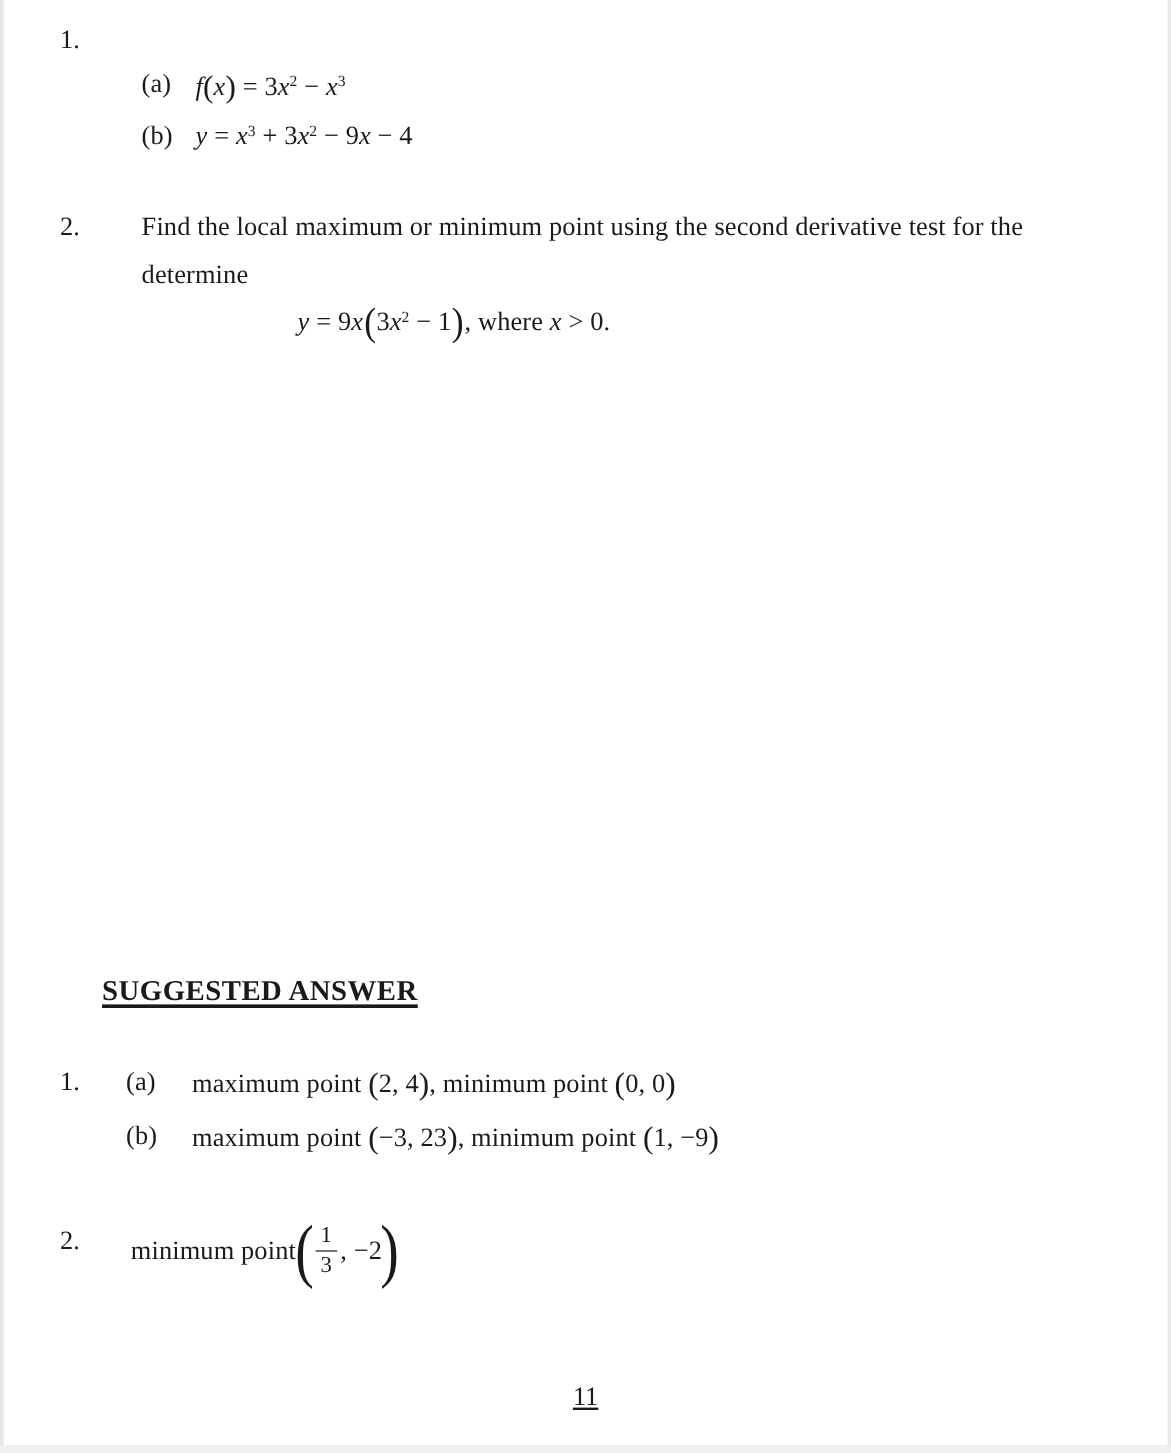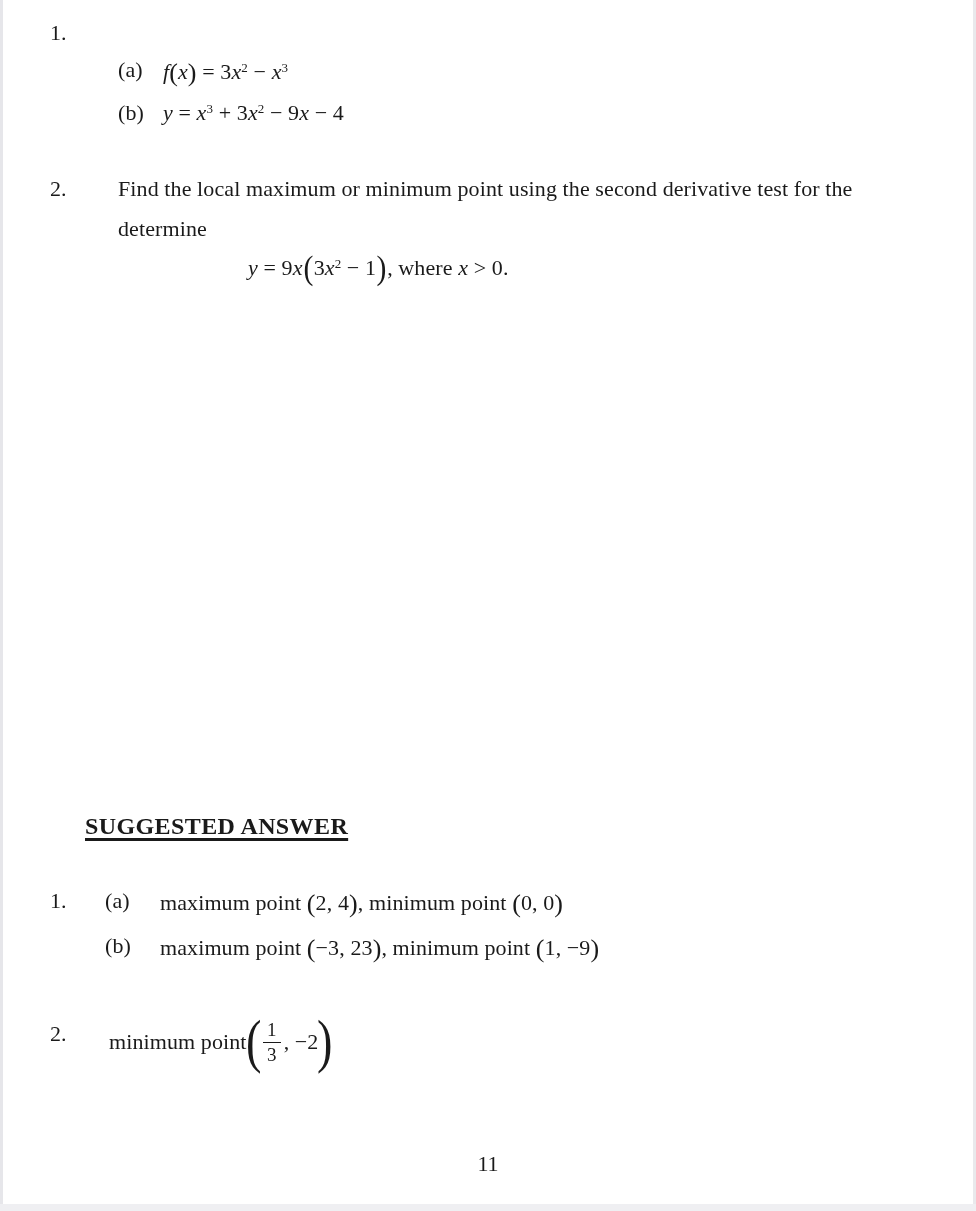--- a/index.html
+++ b/index.html
@@ -39,20 +39,21 @@
     text-underline-offset: 4px;
     letter-spacing: 0.4px;
   }
   .center-line {
     position: absolute;
     left: 0;
     right: 0;
     text-align: center;
     font-size: 22px;
     line-height: 1.3;
+    text-decoration: underline;
   }
   
   .math .m-i   { font-style: italic; }
   .math .m-up  { font-style: normal; }
   .math .m-sup { font-size: 13px; vertical-align: 7px; }
   .math .m-p   { font-size: 26px; vertical-align: -2px; }
   .math .m-bp  {
     display: inline-block;
     font-size: 33px;
     line-height: 0;

